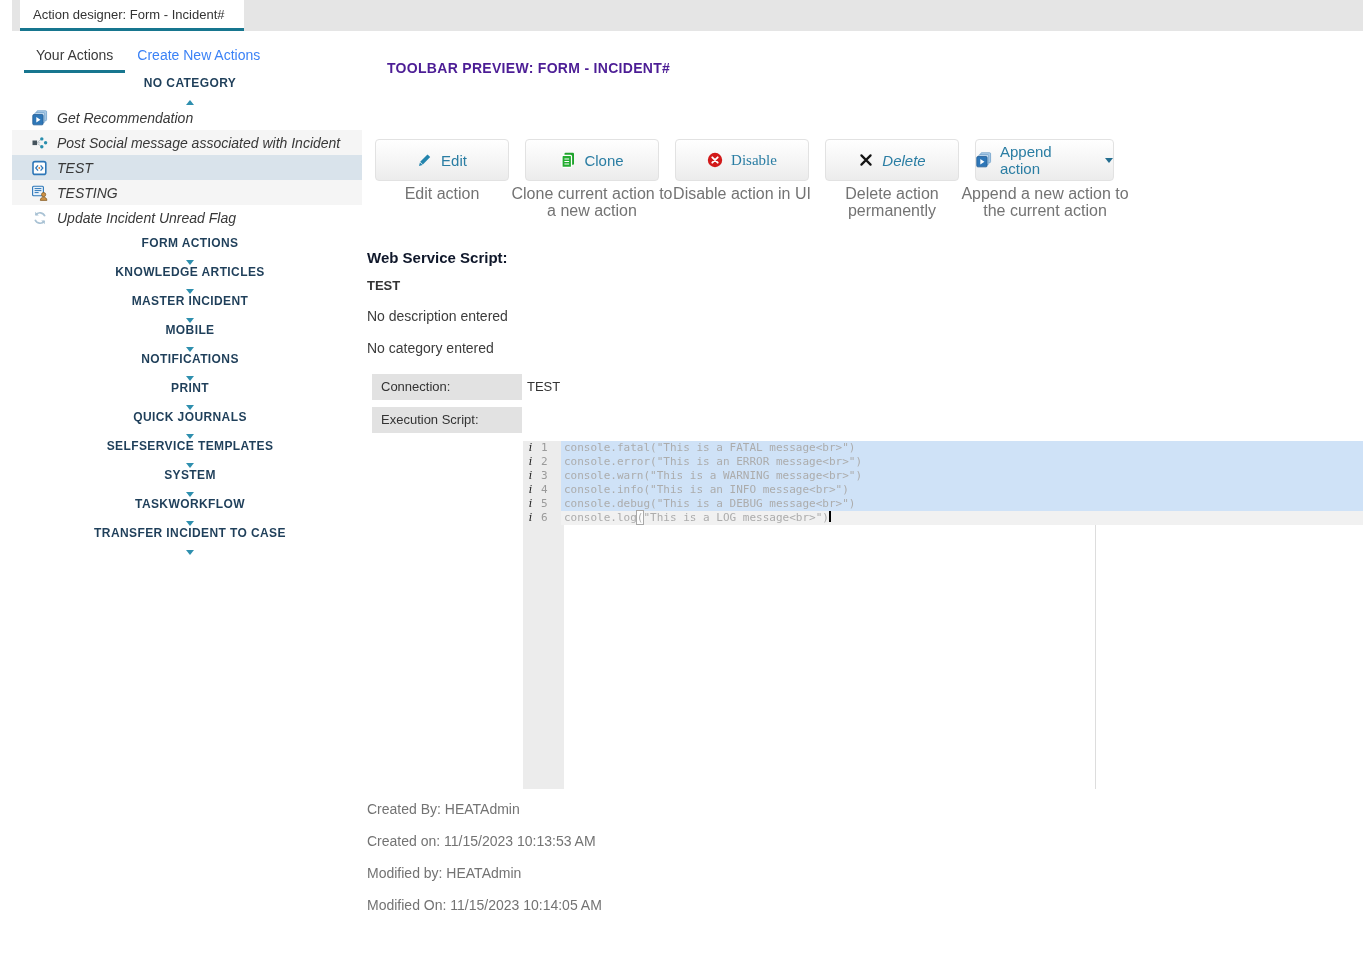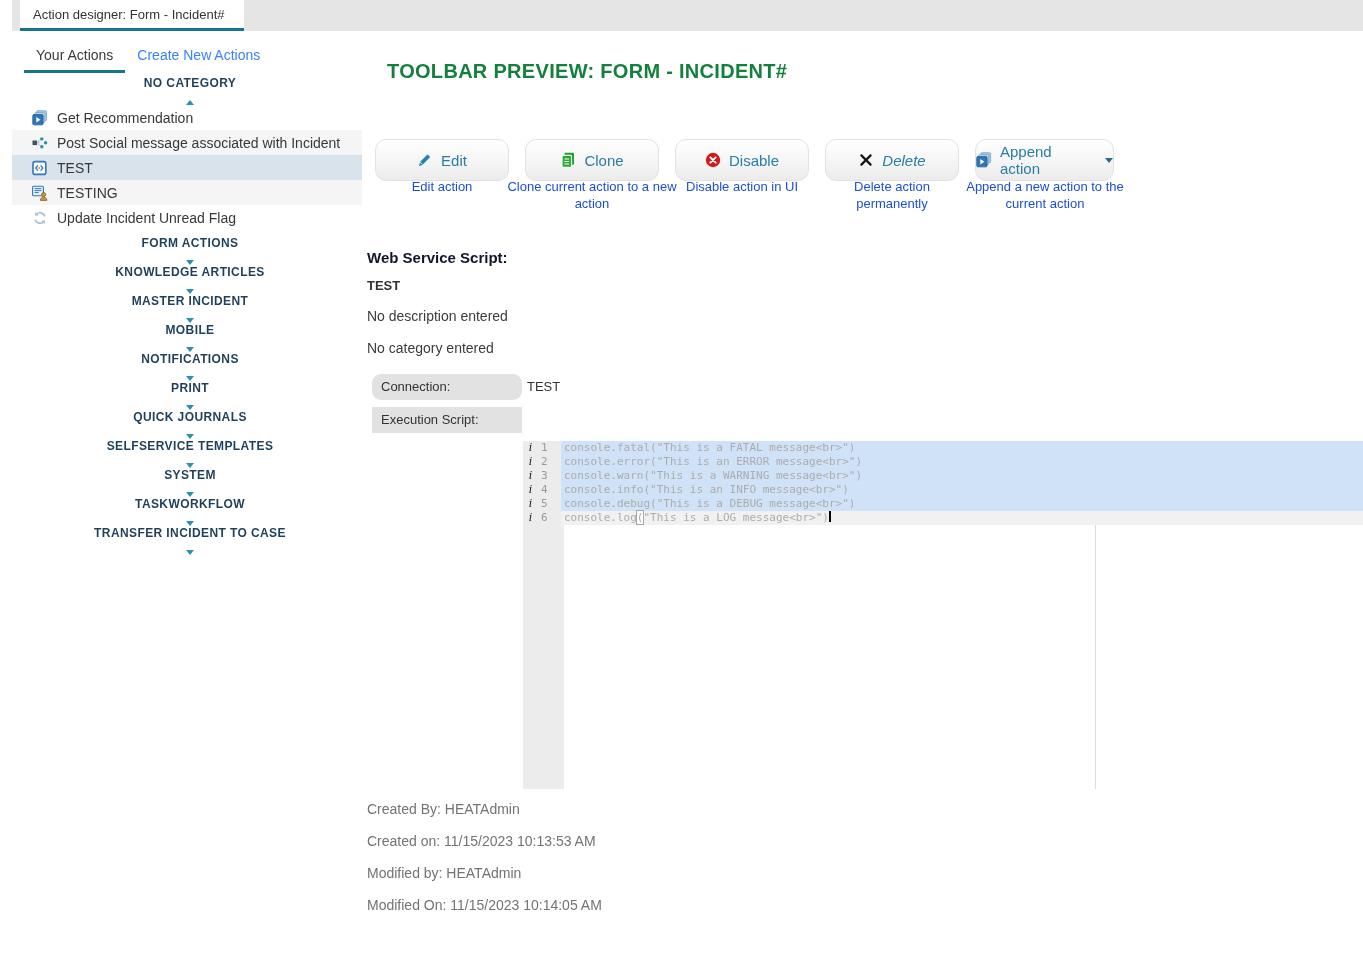--- a/index.html
+++ b/index.html
@@ -17,36 +17,36 @@
   .tab{font-size:14px;color:#3b82f6;padding:6px 12px 7px 12px;border-bottom:3px solid transparent;cursor:default;}
   .tab.active{border-bottom-color:#17768f;color:#3a3a3a;}
 
   
   .sidebar{position:absolute;left:0;top:76px;width:350px;}
   .sec-h{height:29px;display:flex;align-items:center;justify-content:space-between;padding:0 14px 0 20px;flex-direction:column;}
   .sec-label{font-weight:bold;font-size:12px;color:#1f3f5a;letter-spacing:.4px;}
   .tri{width:0;height:0;border-left:4.5px solid transparent;border-right:4.5px solid transparent;
        border-top:5.5px solid #2e8fae;display:inline-block;}
   .tri.up{border-top:none;border-bottom:5.5px solid #2e8fae;}
-  .item{height:25px;display:flex;align-items:center;padding-left:20px;gap:9px;font-size:14px;color:#383838;}
+  .item{height:25px;display:flex;align-items:center;padding-left:20px;gap:9px;font-size:14px;color:#383838;font-style:italic;}
   .item.alt{background:#f5f5f5;}
   .item.sel{background:#d9e3eb;}
   .sic{width:16px;height:16px;display:inline-flex;flex:0 0 16px;}
   .sic svg{width:16px;height:16px;display:block;}
 
   
-  .preview-title{position:absolute;left:375px;top:60px;font-size:20px;font-weight:bold;
-                 color:#15803d;letter-spacing:.3px;}
+  .preview-title{position:absolute;left:375px;top:60px;font-size:14px;font-weight:bold;
+                 color:#4c1d95;letter-spacing:.3px;}
 
   
   .tbtn{position:absolute;top:139px;height:42px;display:flex;align-items:center;justify-content:center;
-        gap:8px;background:linear-gradient(#ffffff,#ececec);border:1px solid #e2e2e2;border-radius:11px;
+        gap:8px;background:linear-gradient(#ffffff,#ececec);border:1px solid #e2e2e2;border-radius:4px;
         font-size:15px;color:#2a7da3;box-sizing:border-box;cursor:default;}
   .tbtn .tri{border-top-color:#256e90;margin-left:2px;}
-  .tdesc{position:absolute;top:178px;font-size:13px;color:#1d4ed8;text-align:center;line-height:17px;}
+  .tdesc{position:absolute;top:185px;font-size:16px;color:#737373;text-align:center;line-height:17px;}
 
   
   .ws-heading{position:absolute;left:355px;top:249px;font-size:15px;font-weight:bold;color:#0f172a;}
   .ws-name{position:absolute;left:355px;top:278px;font-size:13px;font-weight:bold;color:#333;}
   .ws-desc{position:absolute;left:355px;top:308px;font-size:14px;color:#3c3c3c;}
   .ws-cat{position:absolute;left:355px;top:340px;font-size:14px;color:#3c3c3c;}
   .fld{position:absolute;left:360px;width:150px;height:26px;background:#e2e2e2;font-size:13px;color:#333;
        line-height:26px;padding-left:9px;box-sizing:border-box;}
   .fld-val{position:absolute;left:515px;font-size:13px;color:#333;line-height:26px;}
 
@@ -209,21 +209,21 @@
   <div class="tbtn" style="left:513px;width:134px;">
     <span class="sic">
         <svg viewBox="0 0 16 16">
           <rect x="4.5" y="0.8" width="9.5" height="12" rx="1" fill="#1fa32c"></rect>
           <rect x="2" y="3.4" width="9.5" height="12" rx="1" fill="#23ad30" stroke="#fff" stroke-width="1.2"></rect>
           <path d="M4.4 7h4.7M4.4 9.5h4.7M4.4 12h4.7" stroke="#fff" stroke-width="1.1" fill="none"></path>
         </svg>
       </span>
     <span>Clone</span>
   </div>
-  <div class="tbtn" style="left:663px;width:134px;">
+  <div class="tbtn" style="left:663px;width:134px;font-family:Liberation Serif, serif;">
     <span class="sic">
         <svg viewBox="0 0 16 16">
           <circle cx="8" cy="8" r="7.2" fill="#d21a1a"></circle>
           <path d="M5.3 5.3l5.4 5.4M10.7 5.3l-5.4 5.4" stroke="#fff" stroke-width="1.9" stroke-linecap="round"></path>
         </svg>
       </span>
     <span>Disable</span>
   </div>
   <div class="tbtn" style="left:813px;width:134px;font-style:italic;">
     <span class="sic">
@@ -250,21 +250,21 @@
   <div class="tdesc" style="left:495px;width:170px;">Clone current action to a new action</div>
   <div class="tdesc" style="left:645px;width:170px;">Disable action in UI</div>
   <div class="tdesc" style="left:825px;width:110px;">Delete action permanently</div>
   <div class="tdesc" style="left:947px;width:172px;">Append a new action to the current action</div>
 
   <div class="ws-heading">Web Service Script:</div>
   <div class="ws-name">TEST</div>
   <div class="ws-desc">No description entered</div>
   <div class="ws-cat">No category entered</div>
 
-  <div class="fld" style="top:374px;border-radius:9px;">Connection:</div>
+  <div class="fld" style="top:374px;">Connection:</div>
   <div class="fld-val" style="top:374px;">TEST</div>
   <div class="fld" style="top:407px;">Execution Script:</div>
 
   <div class="editor">
     <div class="gutterbg"></div>
     <div class="ruler"></div>
 
     <div class="erow">
       <span class="gi">i</span>
       <span class="gn">1</span>

